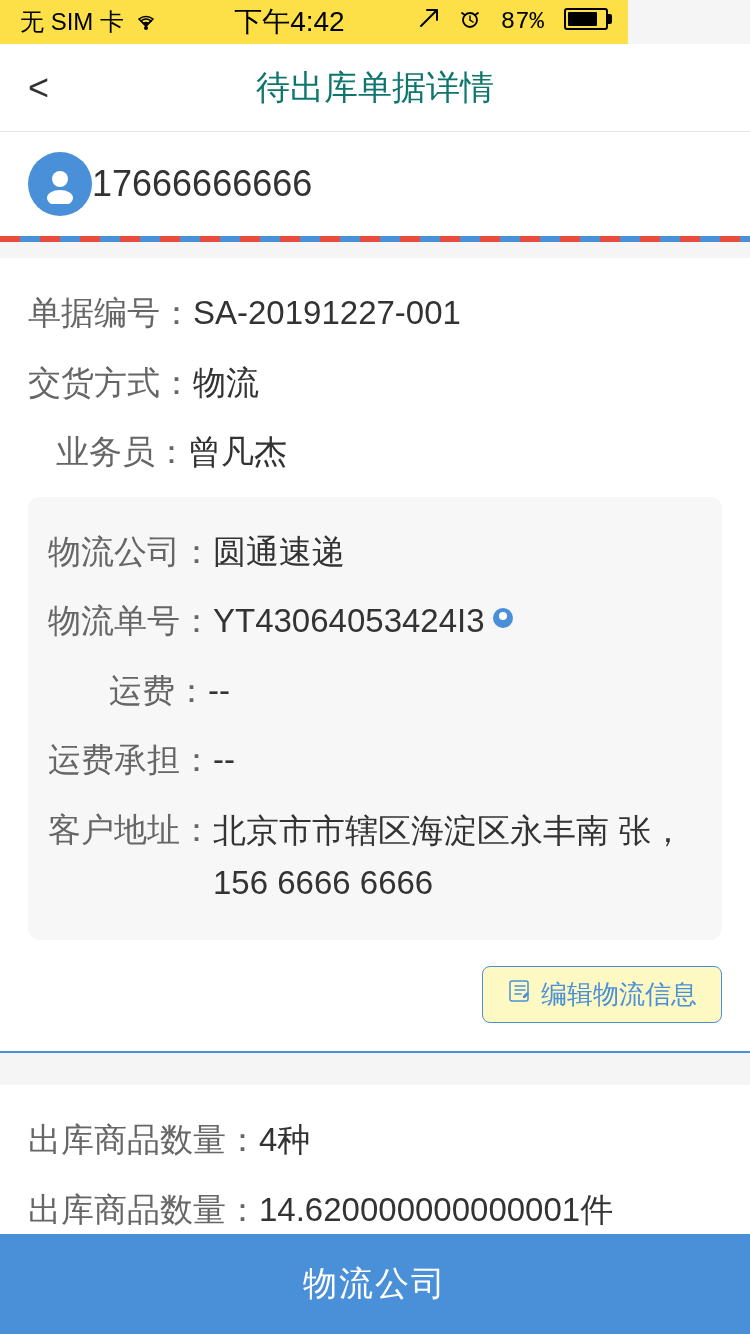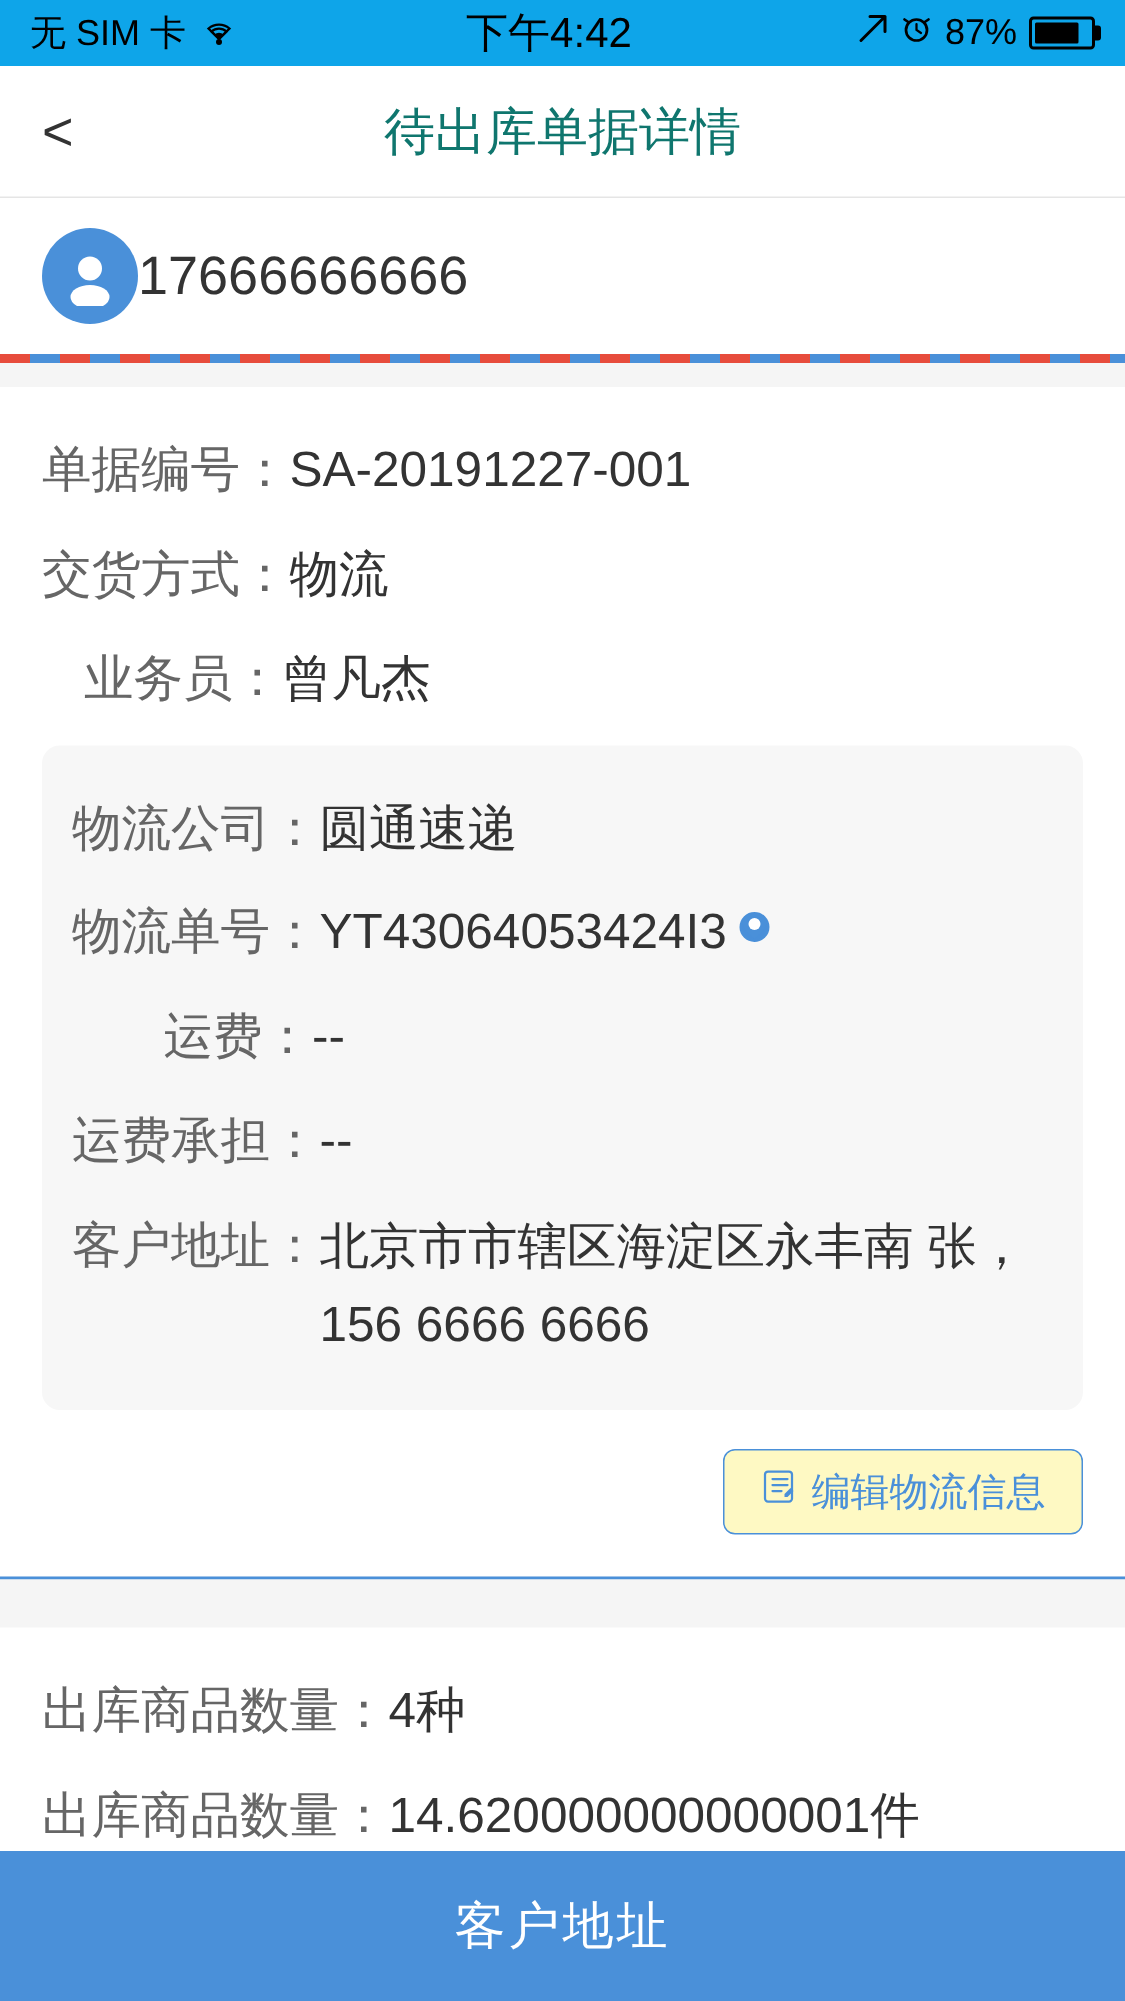--- a/index.html
+++ b/index.html
@@ -9,45 +9,45 @@
       min-height: 1334px;
       font-family: -apple-system, "PingFang SC", "Microsoft YaHei", sans-serif;
       background: #f5f5f5;
       font-size: 28px;
       color: #333;
       position: relative;
     }
 
     
     .status-bar {
-      width: 750px;
+      width: 628px;
       height: 44px;
-      background: #0ea5e9;
+      background: #fde047;
       display: flex;
       align-items: center;
       justify-content: space-between;
       padding: 0 20px;
       font-size: 24px;
       color: #000;
     }
     .status-left {
       display: flex;
       align-items: center;
       gap: 8px;
       font-size: 24px;
     }
     .status-center {
       font-size: 28px;
       font-weight: 500;
     }
     .status-right {
       display: flex;
-      align-items: center;
-      gap: 8px;
+      gap: 20px;
       font-size: 24px;
+      font-family: Liberation Mono, monospace;
     }
     .battery {
       width: 44px;
       height: 22px;
       border: 2px solid #000;
       border-radius: 3px;
       position: relative;
       display: flex;
       align-items: center;
       padding: 2px;
@@ -393,14 +393,14 @@
         </span>
         <span>查看单据详情</span>
       </button>
     </div>
   </div>
 
   <div style="height: 120px;"></div>
 </div>
 
 <div class="confirm-area">
-  <button class="confirm-btn">客户地址</button>
+  <button class="confirm-btn">物流公司</button>
 </div>
 
 </body></html>

